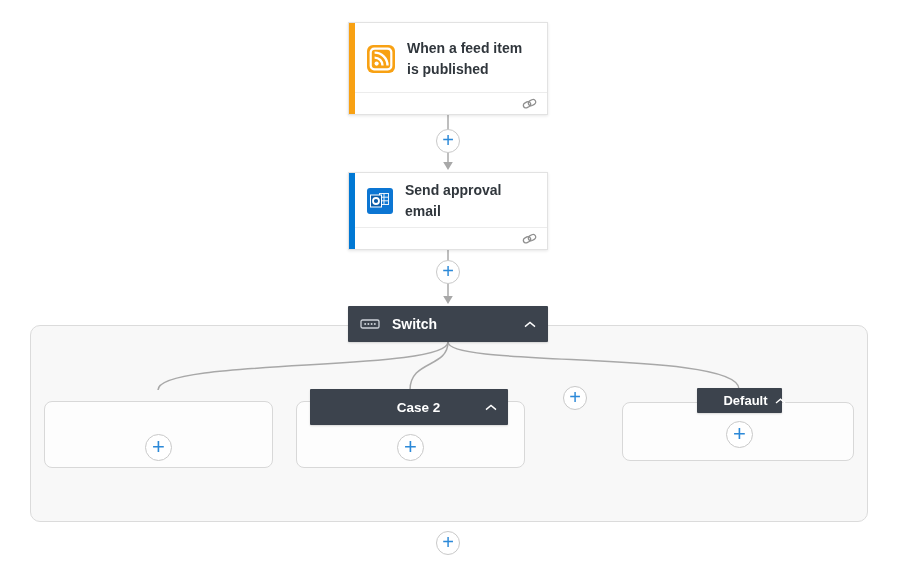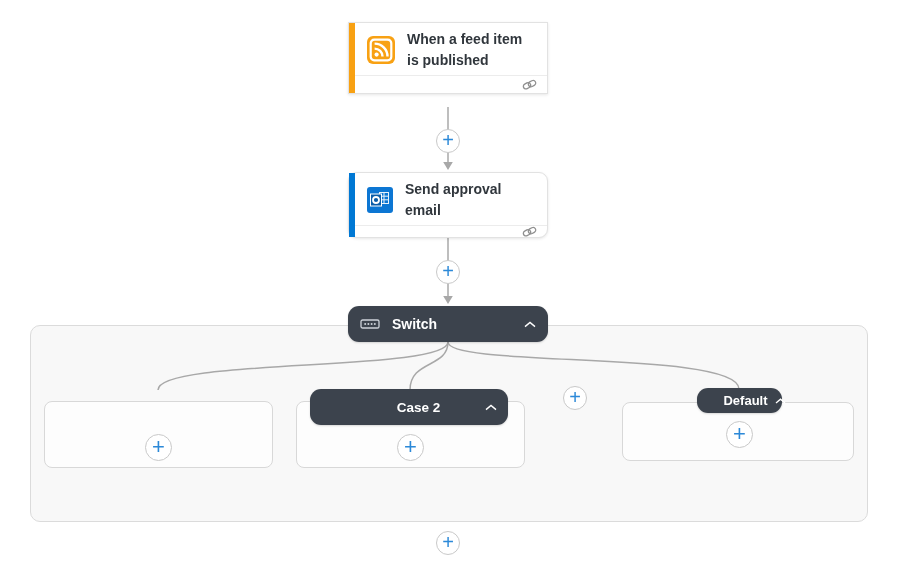--- a/index.html
+++ b/index.html
@@ -24,28 +24,28 @@
   }
   .card .accent{position:absolute;left:0;top:0;bottom:0;width:6px;}
   .accent.orange{background:#F8A113;}
   .accent.blue{background:#0078D4;}
   .card-main{flex:1;display:flex;align-items:center;gap:12px;padding:6px 10px 4px 18px;}
   .card-title{font-size:14px;font-weight:700;color:#30363c;line-height:1.5;}
   .card-footer{
     height:21px;border-top:1px solid #ececec;display:flex;align-items:center;
     justify-content:flex-end;padding:0 10px 0 18px;
   }
-  .card1{left:348px;top:22px;height:72px;}
-  .card2{left:348px;top:172px;height:66px;border-radius:9px;}
+  .card1{left:348px;top:22px;height:93px;}
+  .card2{left:348px;top:172px;height:78px;}
   .conn-icon{display:flex;align-items:center;}
 
   
   .dark-header{
     position:absolute;background:#3C434D;color:#fff;z-index:4;
-    display:flex;align-items:center;box-sizing:border-box;border-radius:11px;
+    display:flex;align-items:center;box-sizing:border-box;border-radius:1px;
     cursor:pointer;box-shadow:0 1px 2px rgba(0,0,0,.15);
   }
   .switch-header{left:348px;top:306px;width:200px;height:36px;padding:0 12px;gap:12px;}
   .switch-header .label{font-size:14px;font-weight:700;}
   .hdr-chevron{margin-left:auto;display:flex;align-items:center;}
 
   .case-header{height:36px;justify-content:center;}
   .case-header .label{font-size:13.5px;font-weight:700;}
   .case1-header{left:58px;top:389px;width:200px;}
   .case2-header{left:310px;top:389px;width:198px;padding-left:19px;}

